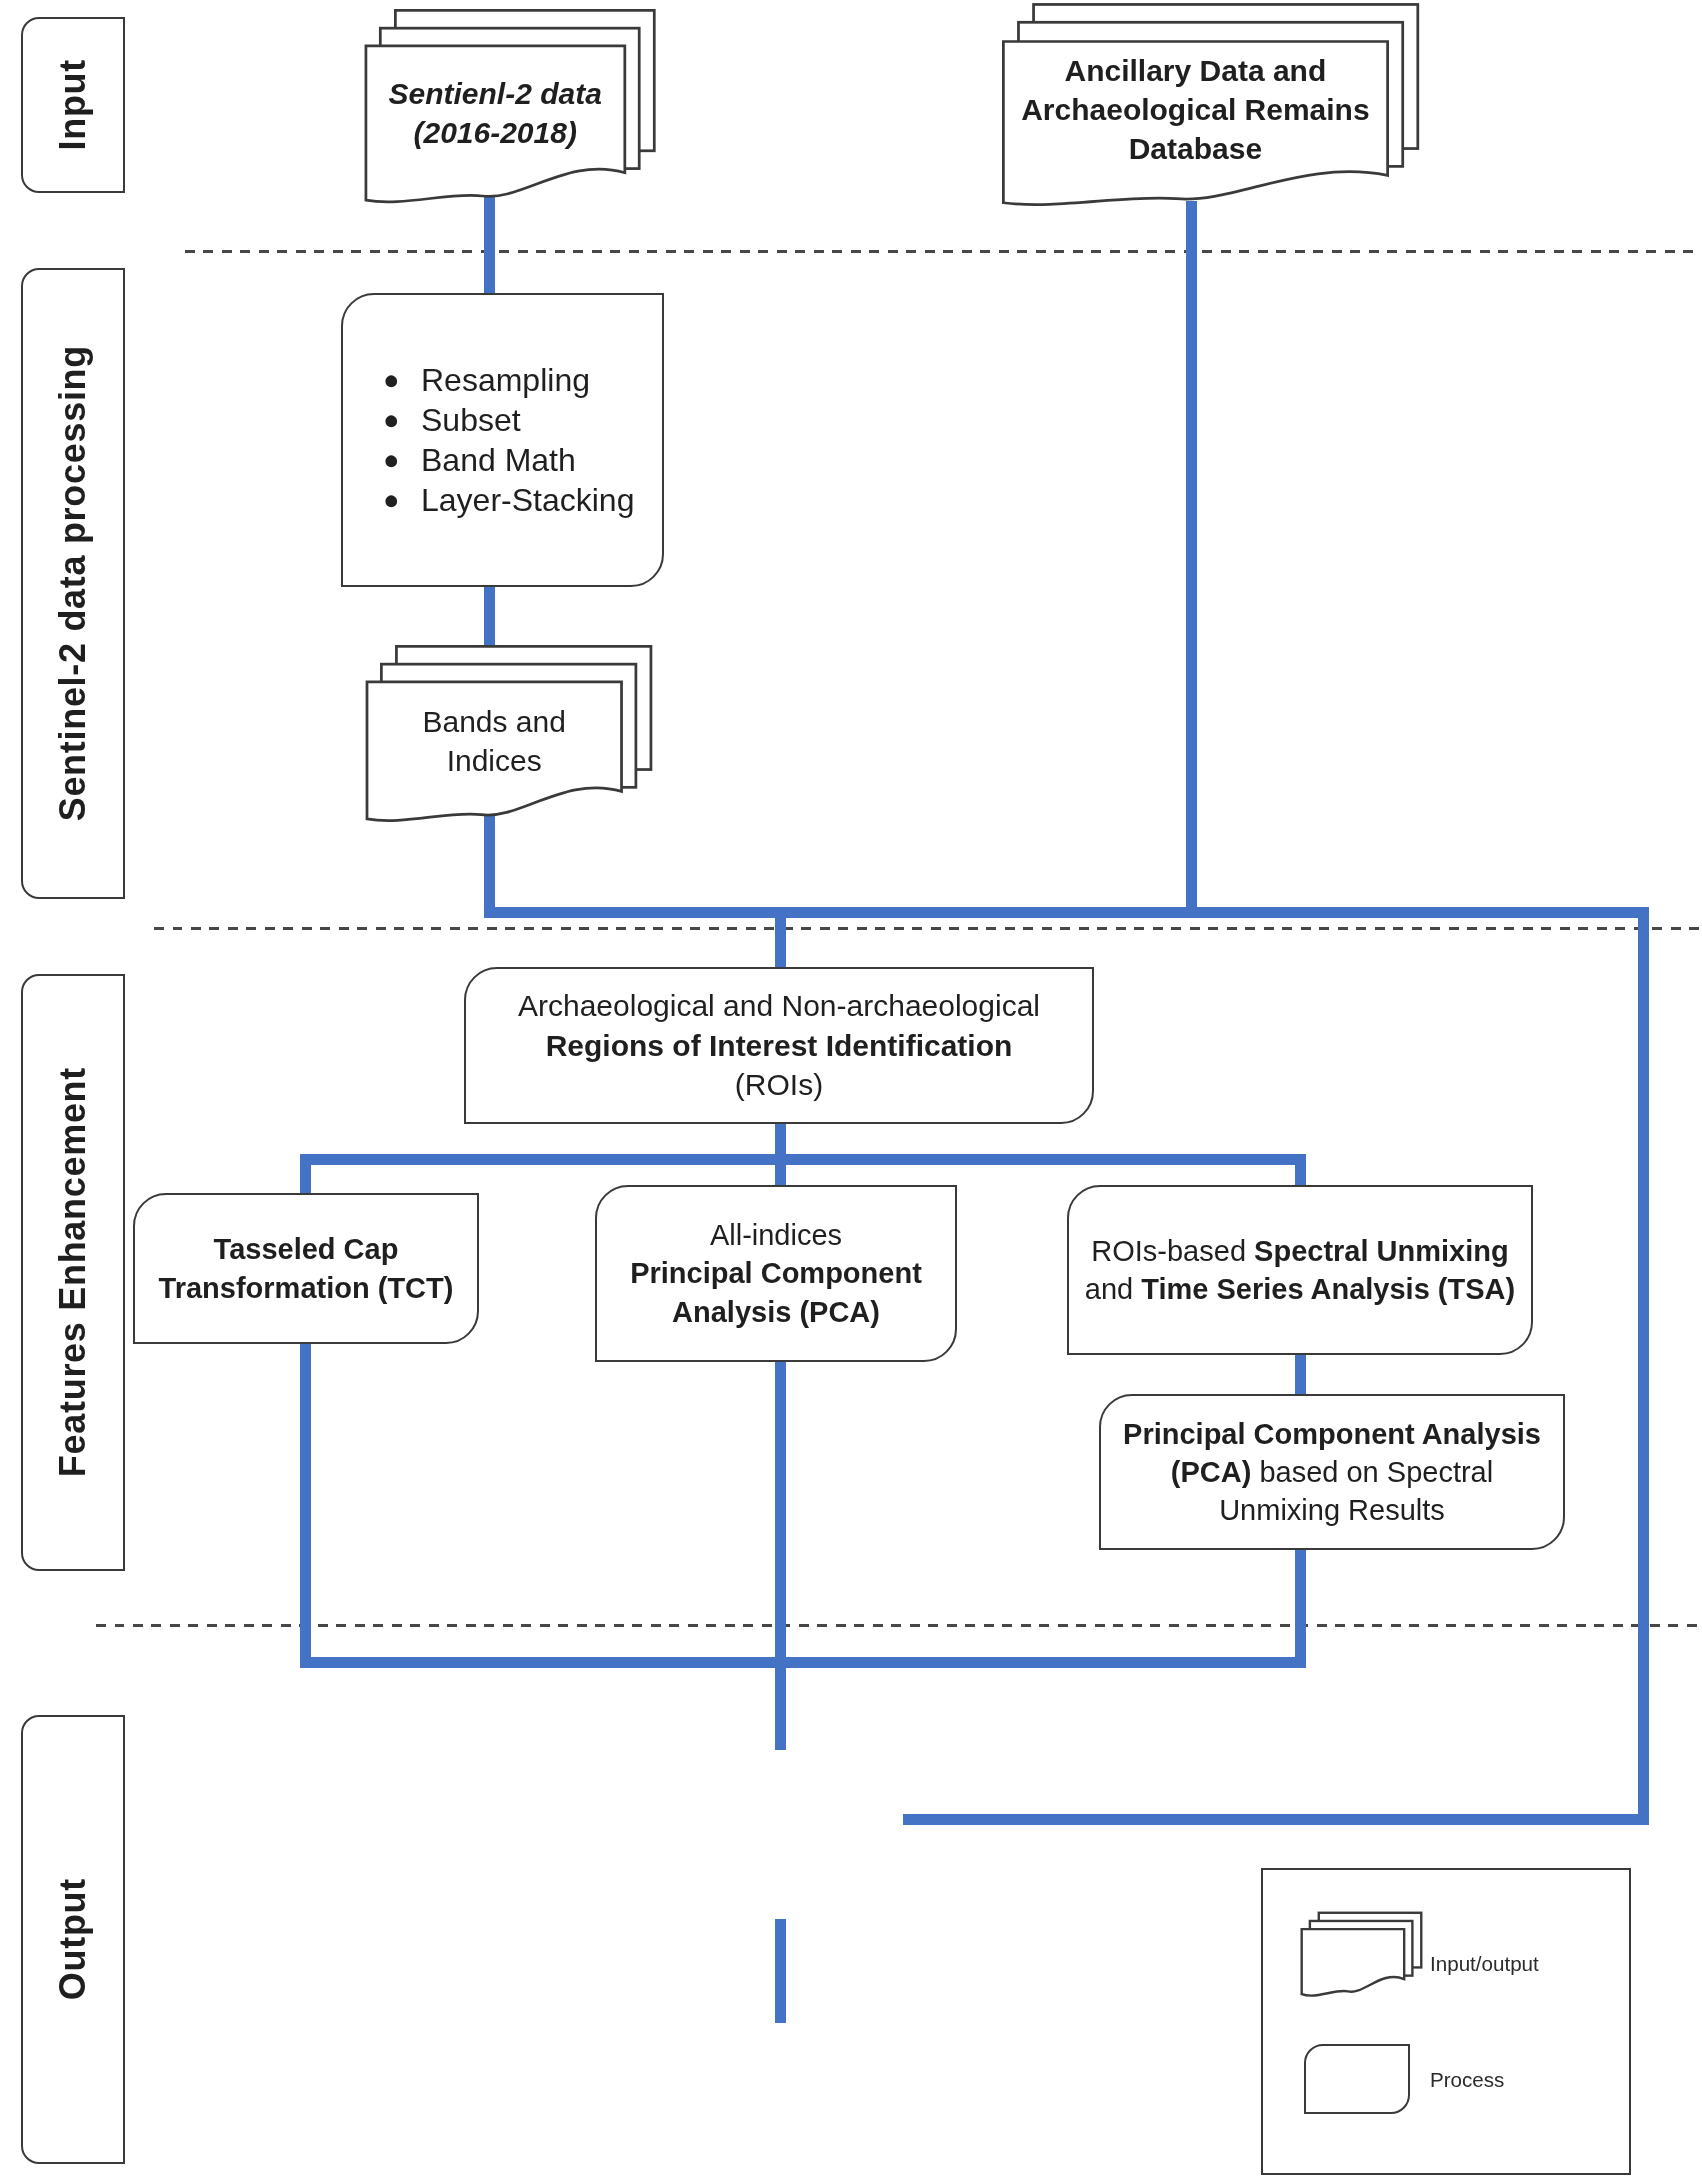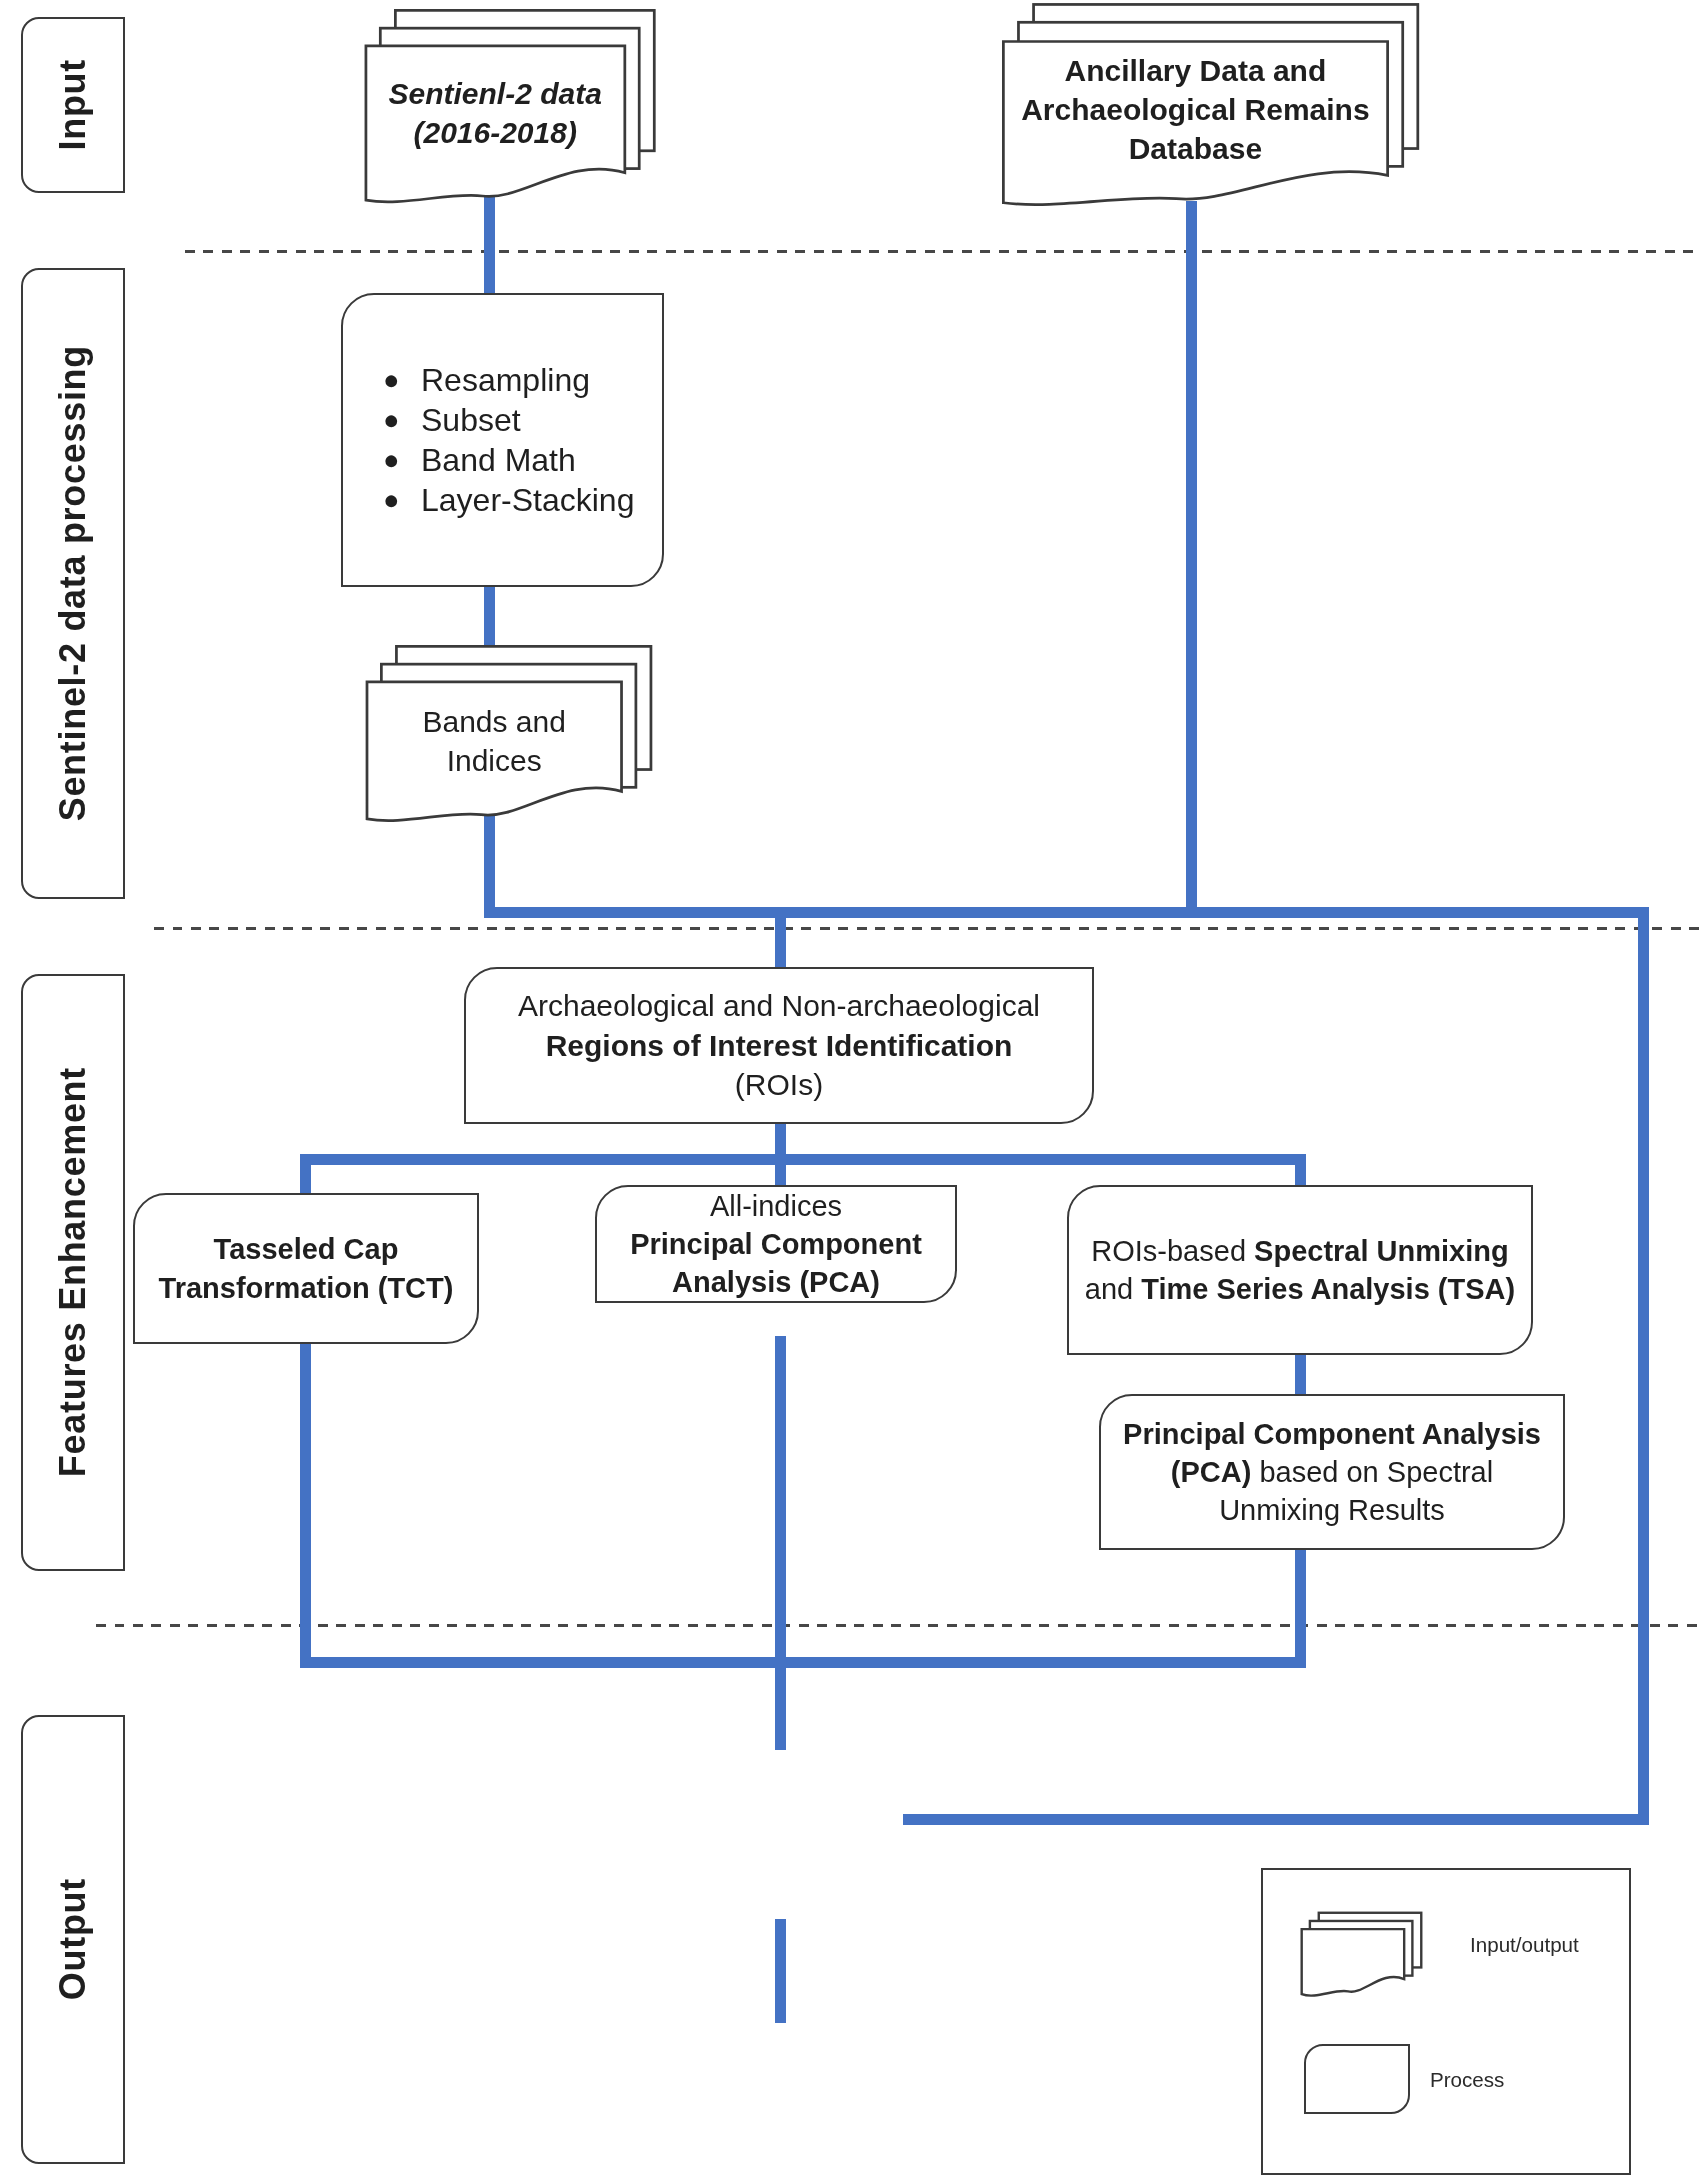--- a/index.html
+++ b/index.html
@@ -155,21 +155,21 @@
     <div>Archaeological and Non-archaeological</div>
     <div class="b">Regions of Interest Identification</div>
     <div>(ROIs)</div>
   </div>
 
   <div class="pbox" style="left:133px; top:1193px; width:346px; height:151px; font-size:29px;">
     <div class="b">Tasseled Cap</div>
     <div class="b">Transformation (TCT)</div>
   </div>
 
-  <div class="pbox" style="left:595px; top:1185px; width:362px; height:118px; font-size:29px;">
+  <div class="pbox" style="left:595px; top:1185px; width:362px; height:177px; font-size:29px;">
     <div>All-indices</div>
     <div class="b">Principal Component</div>
     <div class="b">Analysis (PCA)</div>
   </div>
 
   <div class="pbox" style="left:1067px; top:1185px; width:466px; height:170px; font-size:29px;">
     <div><span>ROIs-based </span><span class="b">Spectral Unmixing</span></div>
     <div><span>and </span><span class="b">Time Series Analysis (TSA)</span></div>
   </div>
 
@@ -182,19 +182,19 @@
 
 
   <div id="legend">
     <div class="stack" style="left:38px; top:41px; width:123px; height:91px;">
       <svg width="123" height="91" viewBox="0 0 180 132">
         <rect x="26" y="2" width="150" height="80" fill="#fff" stroke="#3a3a3a" stroke-width="3.5"></rect>
         <rect x="13" y="14" width="150" height="80" fill="#fff" stroke="#3a3a3a" stroke-width="3.5"></rect>
         <path d="M1 26 h150 v73 c-33 -14, -60 24, -82 18 c-20 -4, -47 12, -68 4 Z" fill="#fff" stroke="#3a3a3a" stroke-width="3.5"></path>
       </svg>
     </div>
-    <div class="legend-label" style="top:63px;margin-left:40px;">Input/output</div>
+    <div class="legend-label" style="top:82px;">Input/output</div>
     <div class="legend-process-icon"></div>
     <div class="legend-label" style="top:198px;">Process</div>
   </div>
 
 </div>
 
 
 </body></html>

